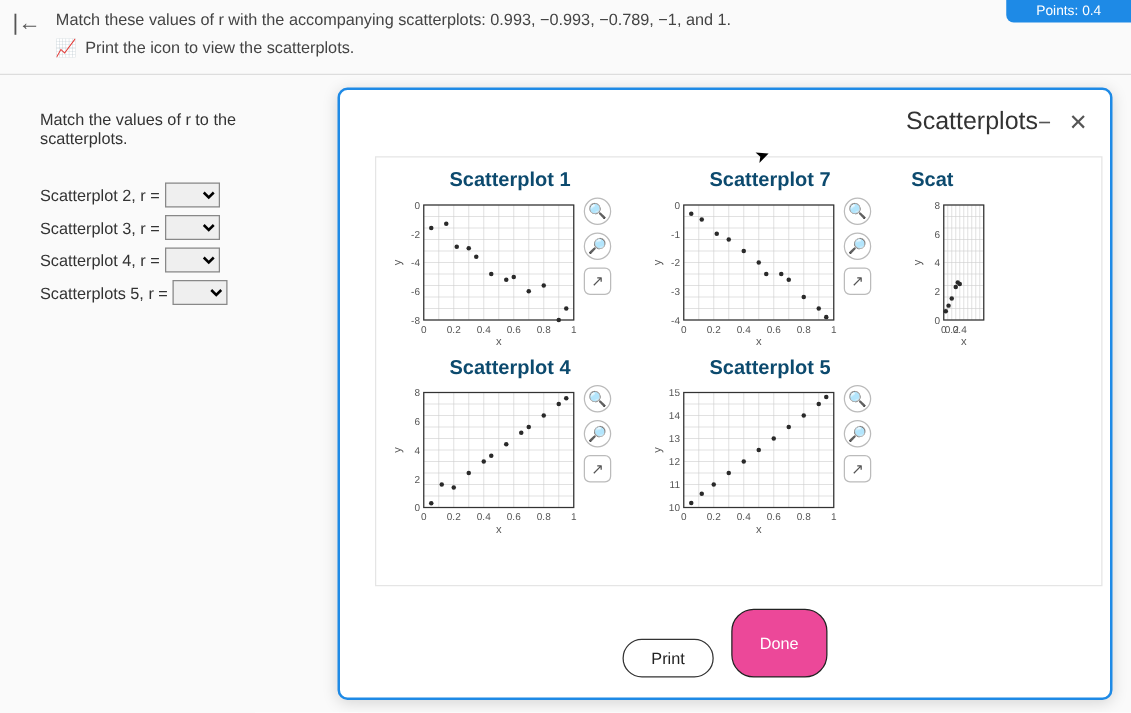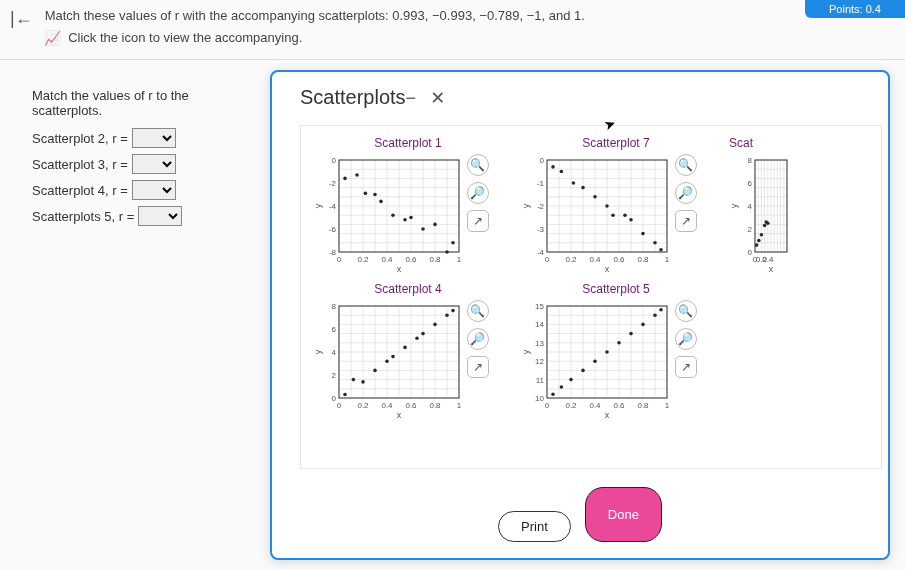--- a/index.html
+++ b/index.html
@@ -39,21 +39,21 @@
     border-bottom-left-radius: 6px;
   }
   .left-panel {
     position: absolute;
     left: 32px;
     top: 88px;
     width: 220px;
   }
   .left-title {
     font-size: 13px;
-    margin-bottom: 10px;
+    margin-bottom: 28px;
     color: #333;
   }
   .match-row {
     display: flex;
     align-items: center;
     gap: 4px;
     margin-bottom: 6px;
     font-size: 13px;
   }
   .match-row select {
@@ -72,38 +72,38 @@
     border: 2px solid #1e8ae6;
     border-radius: 8px;
     box-shadow: 0 2px 12px rgba(0,0,0,.15);
     display: flex;
     flex-direction: column;
     overflow: hidden;
   }
   .modal-header {
     display: flex;
     align-items: center;
-    justify-content: flex-start;
+    justify-content: flex-end;
     padding: 14px 18px 8px 28px;
   }
   .modal-title { font-size: 20px; color: #333; }
   .win-controls { display: flex; gap: 14px; align-items: center; }
   .win-btn { font-size: 18px; color: #555; cursor: pointer; line-height: 1; }
   .scroll-area {
     flex: 1;
     overflow: hidden;
     border: 1px solid #e5e5e5;
     margin: 8px 6px 8px 28px;
     padding: 10px 6px 10px 12px;
     position: relative;
   }
   .plots-row { display: flex; gap: 18px; margin-bottom: 8px; }
   .plot-block { width: 190px; }
   .plot-peek { width: 70px; overflow: hidden; }
-  .plot-title { text-align: center; font-size: 12px; color: #701a75; margin-bottom: 4px; }
+  .plot-title { text-align: center; font-size: 16px; color: #0c4a6e; margin-bottom: 4px; font-weight: bold; }
   .plot-body { display: flex; align-items: flex-start; gap: 4px; }
   .plot-frame {
     position: relative;
     width: 150px;
   }
   .plot-frame svg { display: block; }
   .grid-line { stroke: #cfcfcf; stroke-width: 0.5; }
   .dot { fill: #2a2a2a; }
   .tick-label { font-size: 8px; fill: #555; }
   .axis-label { font-size: 9px; fill: #555; }
@@ -148,21 +148,21 @@
 <body>
 
 <div class="points-badge">Points: 0.4</div>
 
 <div class="top-bar">
   <div class="collapse-icon">|←</div>
   <div class="instructions">
     <div>Match these values of r with the accompanying scatterplots: 0.993, −0.993, −0.789, −1, and 1.</div>
     <div class="instr-row2">
       <span class="chart-line-icon">📈</span>
-      <span>Click the icon to view the accompanying.</span>
+      <span>Print the icon to view the scatterplots.</span>
     </div>
   </div>
 </div>
 
 <div class="left-panel">
   <div class="left-title">Match the values of r to the scatterplots.</div>
   <div class="match-row">
     <span>Scatterplot 2, r =</span>
     <select></select>
   </div>

